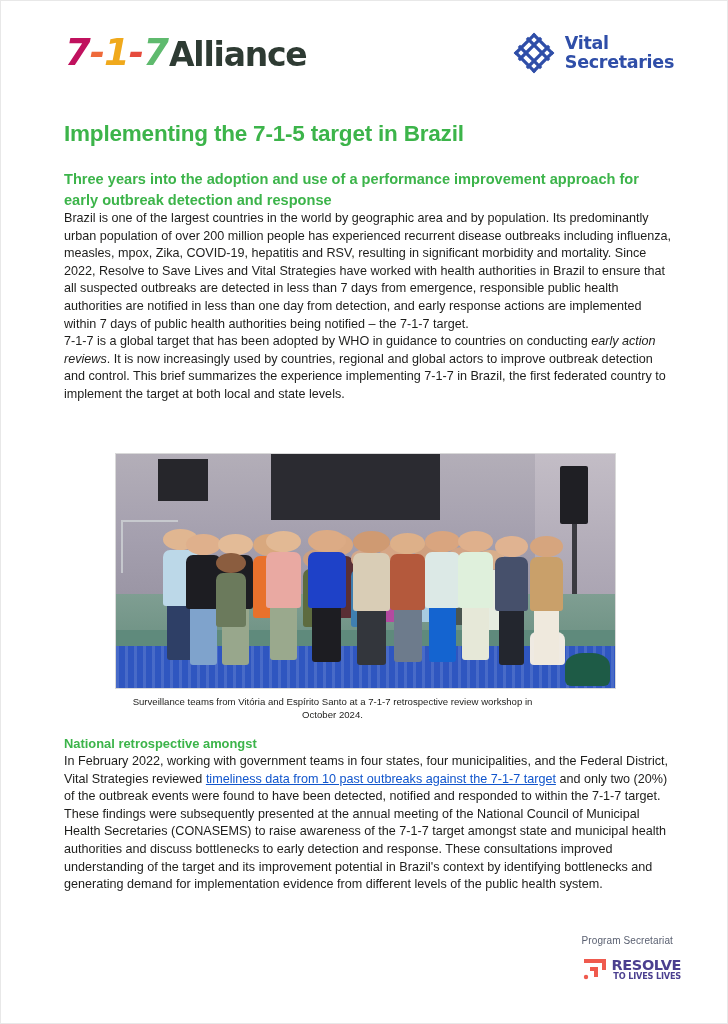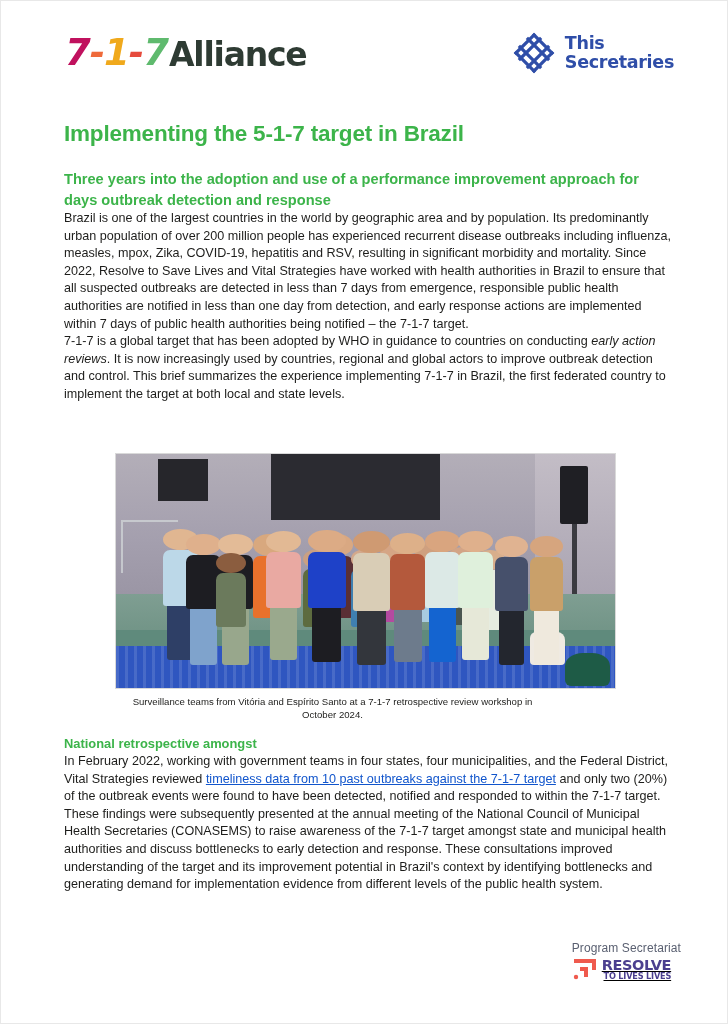--- a/index.html
+++ b/index.html
@@ -174,34 +174,34 @@
   .para3 { margin-top: 18px; }
 
   
   .footer {
     position: absolute;
     right: 46px;
     bottom: 42px;
     text-align: right;
   }
   .prog-sec {
-    font-size: 12px;
+    font-size: 10px;
     line-height: 9px;
     color: #5a6071;
     letter-spacing: .1px;
-    margin-bottom: 4px;
-    text-align: right;
+    margin-bottom: 12px;
+    text-align: left;
   }
   .rtsl-logo {
     display: flex;
     align-items: center;
     gap: 4px;
   }
   .rtsl-mark { width: 26px; height: 24px; display: block; }
-  .rtsl-words { line-height: 1; text-decoration: underline; }
+  .rtsl-words { line-height: 1; }
   .rtsl-top {
     font-family: "DejaVu Sans", sans-serif;
     font-weight: bold;
     font-size: 14.5px;
     line-height: 14px;
     color: #4b3f8f;
     letter-spacing: -0.4px;
     display: block;
   }
   .rtsl-bot {
@@ -239,29 +239,29 @@
             <path d="M8 28 L28 8"></path>
             <path d="M16 36 L36 16"></path>
             <path d="M4 22 L22 4"></path>
             <path d="M22 40 L40 22"></path>
             <path d="M4 22 L22 40"></path>
             <path d="M22 4 L40 22"></path>
           </g>
         </svg>
       </span>
       <span class="vital-text">
-        <span>This</span><br>
+        <span>Vital</span><br>
         <span>Secretaries</span>
       </span>
     </div>
   </div>
 
   <div class="content">
-    <h1 class="doc-title">Implementing the 5-1-7 target in Brazil</h1>
-    <h2 class="doc-subtitle">Three years into the adoption and use of a performance improvement approach for days outbreak detection and response</h2>
+    <h1 class="doc-title">Implementing the 7-1-5 target in Brazil</h1>
+    <h2 class="doc-subtitle">Three years into the adoption and use of a performance improvement approach for early outbreak detection and response</h2>
 
     <p class="body-text para1">Brazil is one of the largest countries in the world by geographic area and by population. Its predominantly urban population of over 200 million people has experienced recurrent disease outbreaks including influenza, measles, mpox, Zika, COVID-19, hepatitis and RSV, resulting in significant morbidity and mortality. Since 2022, Resolve to Save Lives and Vital Strategies have worked with health authorities in Brazil to ensure that all suspected outbreaks are detected in less than 7 days from emergence, responsible public health authorities are notified in less than one day from detection, and early response actions are implemented within 7 days of public health authorities being notified – the 7-1-7 target.</p>
 
     <p class="body-text para2">
       <span>7-1-7 is a global target that has been adopted by WHO in guidance to countries on conducting </span><i>early action reviews</i><span>. It is now increasingly used by countries, regional and global actors to improve outbreak detection and control. This brief summarizes the experience implementing 7-1-7 in Brazil, the first federated country to implement the target at both local and state levels.</span>
     </p>
   </div>
 
   <div class="figure">
     <div class="photo">

